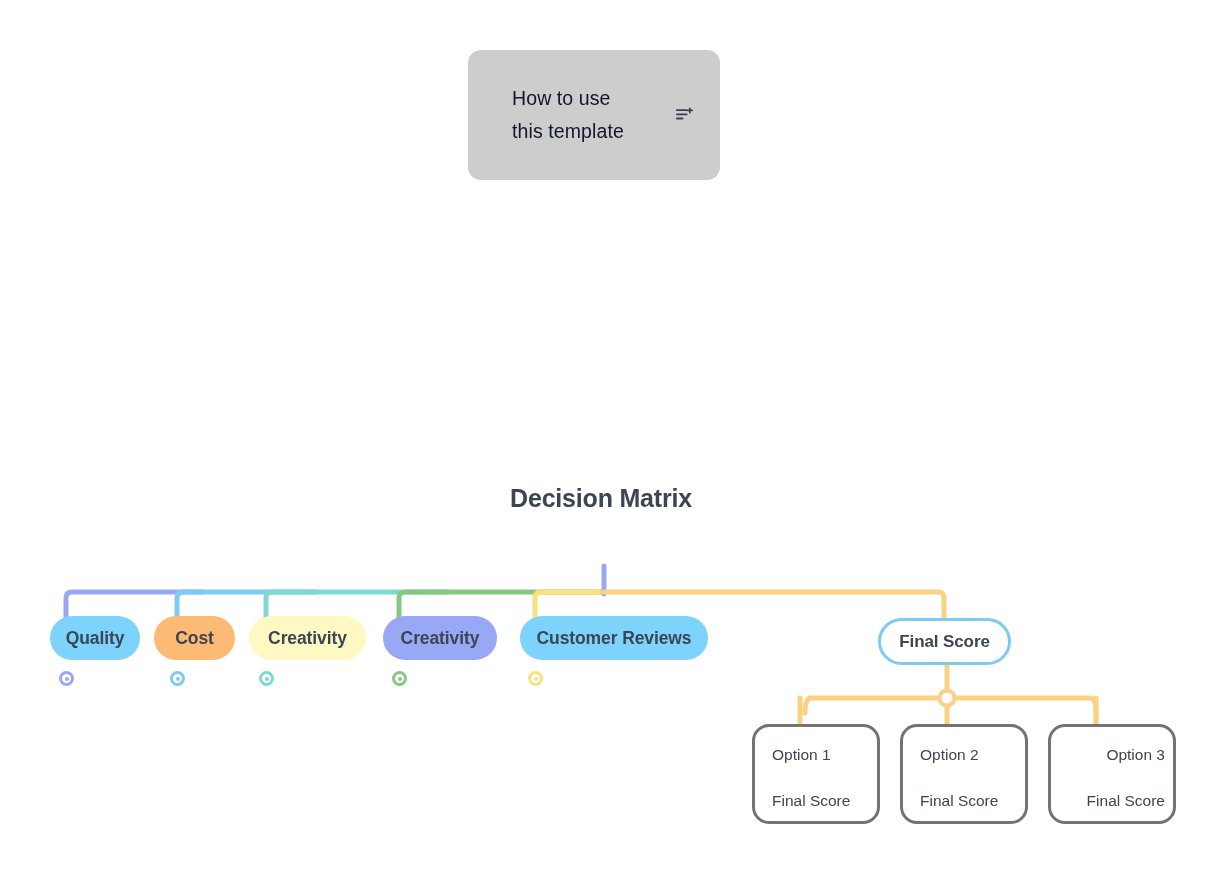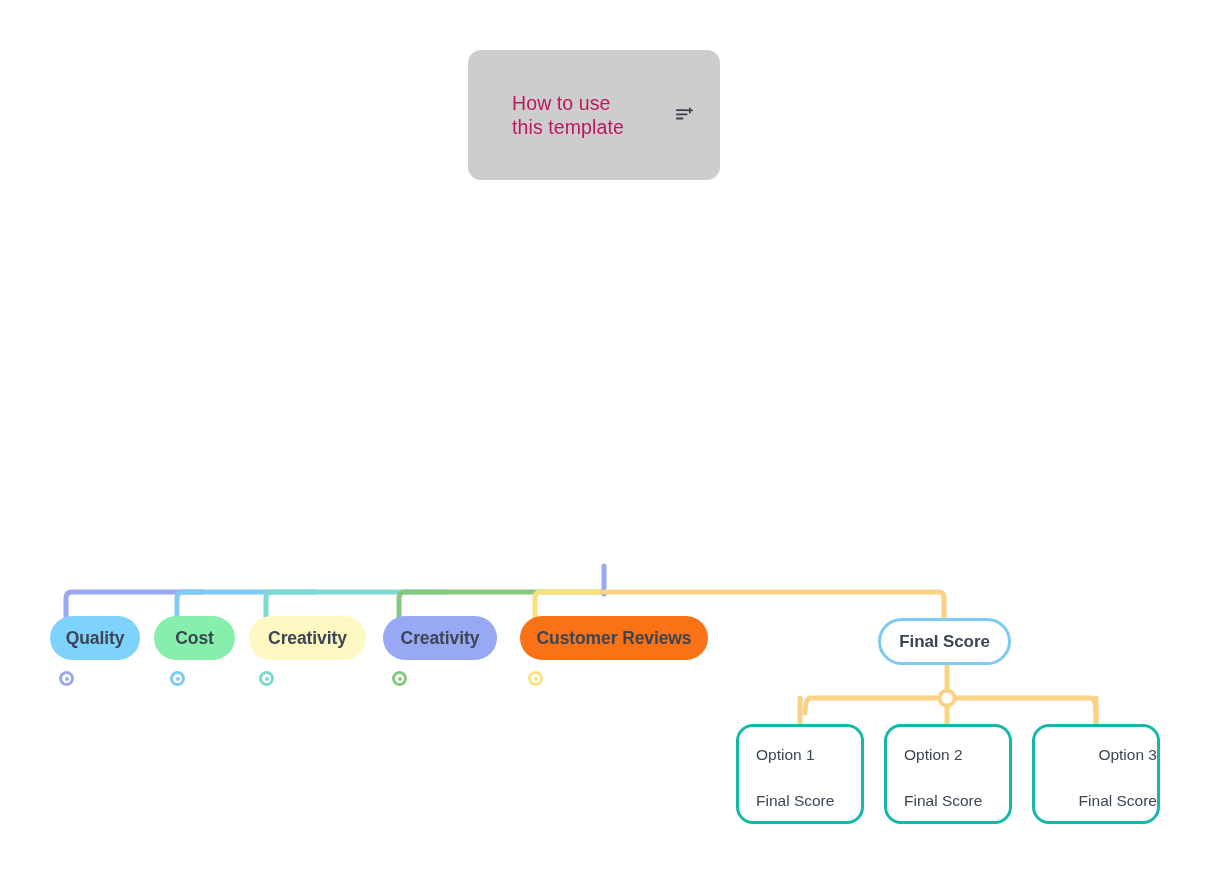--- a/index.html
+++ b/index.html
@@ -34,22 +34,22 @@
     background: #cdcdcd;
     border-radius: 13px;
     box-sizing: border-box;
     display: flex;
     align-items: center;
     padding: 0 26px 0 44px;
     gap: 12px;
   }
   .sticky-text {
     font-size: 19.5px;
-    line-height: 24px;
-    color: #be185d;
+    line-height: 33px;
+    color: #0f172a;
     font-weight: 400;
     letter-spacing: 0.1px;
     max-width: 130px;
   }
   .sticky-icon {
     width: 18px;
     height: 18px;
     flex: 0 0 18px;
     margin-left: auto;
     margin-top: 2px;
@@ -121,27 +121,28 @@
     border-radius: 50%;
     background: currentColor;
   }
 
   
   .option-card {
     position: absolute;
     width: 128px;
     height: 100px;
     background: #ffffff;
-    border: 3px solid #14b8a6;
+    border: 3px solid #737373;
     border-radius: 17px;
     box-sizing: border-box;
-    padding: 18px 0 0 17px;
+    padding: 18px 8px 0 17px;
     font-size: 15.5px;
     color: #3b4553;
     line-height: 20px;
+    margin-left: 16px;
   }
   .option-card .card-sub {
     margin-top: 26px;
   }
 </style>
 </head>
 <body>
 
 <div id="canvas">
 
@@ -180,43 +181,44 @@
 
     <path d="M 805 713 Q 805 698 811 698 L 1090 698 Q 1096 698 1096 713 L 1096 726" fill="none" stroke="#fbd183" stroke-width="5" stroke-linecap="round"></path>
     <line x1="800" y1="698" x2="800" y2="726" stroke="#fbd183" stroke-width="5" stroke-linecap="round"></line>
     <line x1="947" y1="698" x2="947" y2="726" stroke="#fbd183" stroke-width="5" stroke-linecap="round"></line>
     <line x1="1096" y1="698" x2="1096" y2="726" stroke="#fbd183" stroke-width="5" stroke-linecap="round"></line>
 
     <circle cx="947" cy="698" r="7.5" fill="#ffffff" stroke="#fbd183" stroke-width="4"></circle>
   </svg>
 
   <div class="map-title">
+    <div>Decision Matrix</div>
   </div>
 
   <div class="pill" style="left:50px; top:616px; width:90px; height:44px; background:#7dd3fc;">
     <span>Quality</span>
   </div>
   <div class="marker" style="left:59px; top:671px; border-color:#9aa8f2; color:#9aa8f2;"></div>
 
-  <div class="pill" style="left:154px; top:616px; width:81px; height:44px; background:#86efac;">
+  <div class="pill" style="left:154px; top:616px; width:81px; height:44px; background:#fdba74;">
     <span>Cost</span>
   </div>
   <div class="marker" style="left:170px; top:671px; border-color:#7ecbf2; color:#7ecbf2;"></div>
 
   <div class="pill" style="left:249px; top:616px; width:117px; height:44px; background:#fef9c3;">
     <span>Creativity</span>
   </div>
   <div class="marker" style="left:259px; top:671px; border-color:#7ed9d0; color:#7ed9d0;"></div>
 
   <div class="pill" style="left:383px; top:616px; width:114px; height:44px; background:#98a8f5;">
     <span>Creativity</span>
   </div>
   <div class="marker" style="left:392px; top:671px; border-color:#86c97e; color:#86c97e;"></div>
 
-  <div class="pill" style="left:520px; top:616px; width:188px; height:44px; background:#f97316;">
+  <div class="pill" style="left:520px; top:616px; width:188px; height:44px; background:#7dd3fc;">
     <span>Customer Reviews</span>
   </div>
   <div class="marker" style="left:528px; top:671px; border-color:#fbe07e; color:#fbe07e;"></div>
 
   <div class="pill outline" style="left:878px; top:618px; width:133px; height:47px;">
     <span>Final Score</span>
   </div>
 
   <div class="option-card" style="left:736px; top:724px;">
     <div>Option 1</div>

